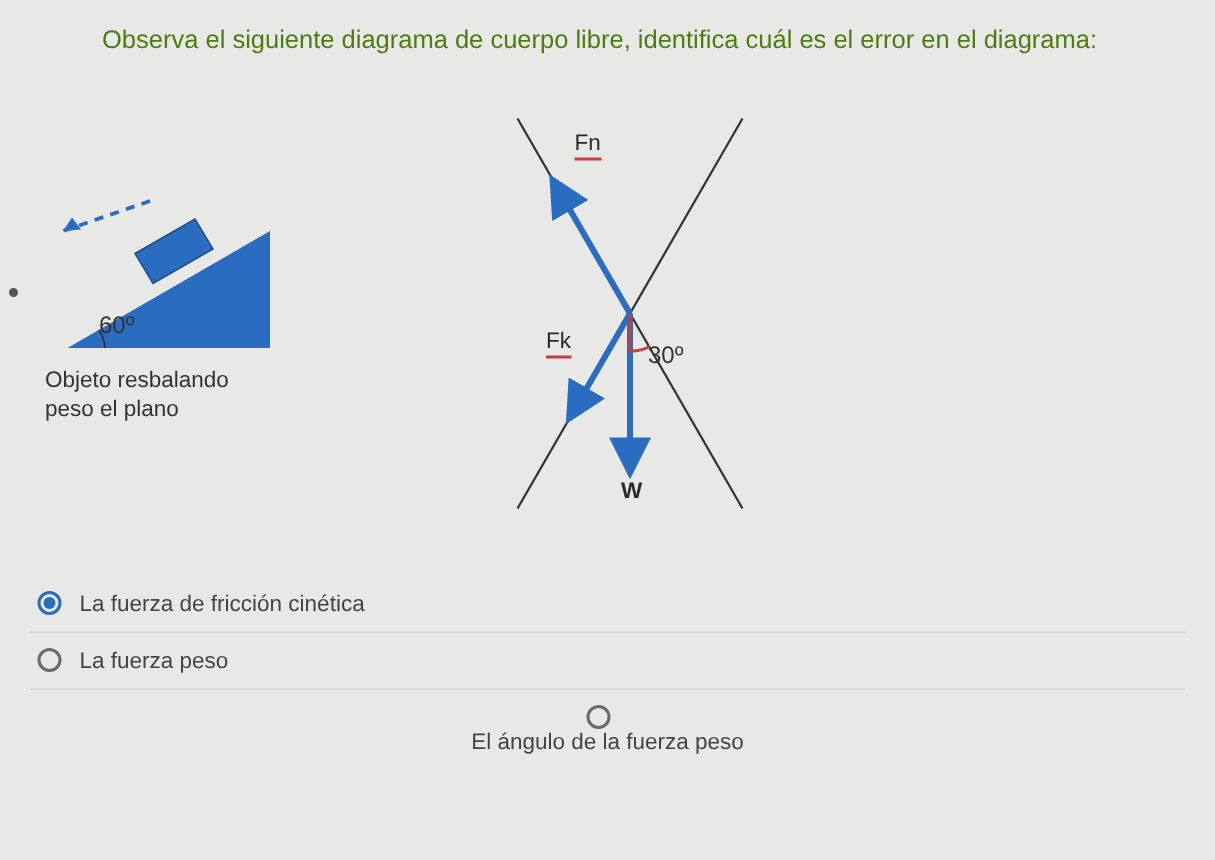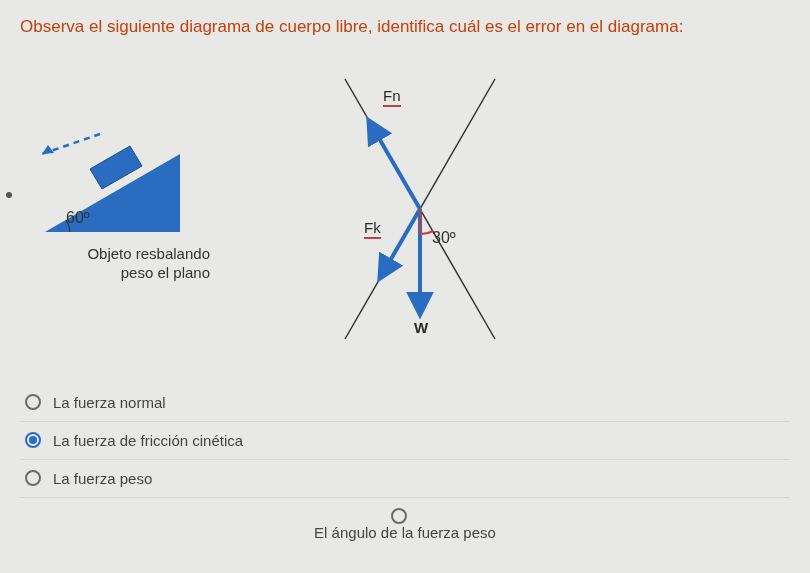--- a/index.html
+++ b/index.html
@@ -8,41 +8,42 @@
       background: #e8e8e6;
       width: 810px;
       height: 573px;
       padding: 15px 20px;
       color: #333;
       position: relative;
       overflow: hidden;
     }
     .question-text {
       font-size: 17px;
-      color: #c2410c;
+      color: #4d7c0f;
       margin-bottom: 25px;
       line-height: 1.4;
+      margin-left: 48px;
     }
     .diagrams-row {
       display: flex;
       align-items: center;
       gap: 60px;
       margin-bottom: 40px;
       padding-left: 10px;
     }
     .incline-block {
       position: relative;
       width: 180px;
       height: 180px;
       flex-shrink: 0;
     }
     .caption {
       font-size: 15px;
       color: #333;
-      text-align: right;
+      text-align: left;
       line-height: 1.3;
     }
     .fbd-block {
       position: relative;
       width: 300px;
       height: 280px;
       flex-shrink: 0;
       text-align: right;
     }
     .fbd-label {
@@ -152,24 +153,20 @@
     <div class="fbd-label" style="left:144px; top:255px; font-weight:600;">W</div>
     <div class="fbd-angle" style="left:162px; top:165px;">30º</div>
   </div>
 
 </div>
 
 <div class="marker-dot"></div>
 
 <div class="options">
   <div class="option-row">
-    <span class="radio"></span>
-    <span>La fuerza normal</span>
-  </div>
-  <div class="option-row">
     <span class="radio selected"></span>
     <span>La fuerza de fricción cinética</span>
   </div>
   <div class="option-row">
     <span class="radio"></span>
     <span>La fuerza peso</span>
   </div>
   <div class="option-row">
     <span class="radio"></span>
     <span>El ángulo de la fuerza peso</span>

